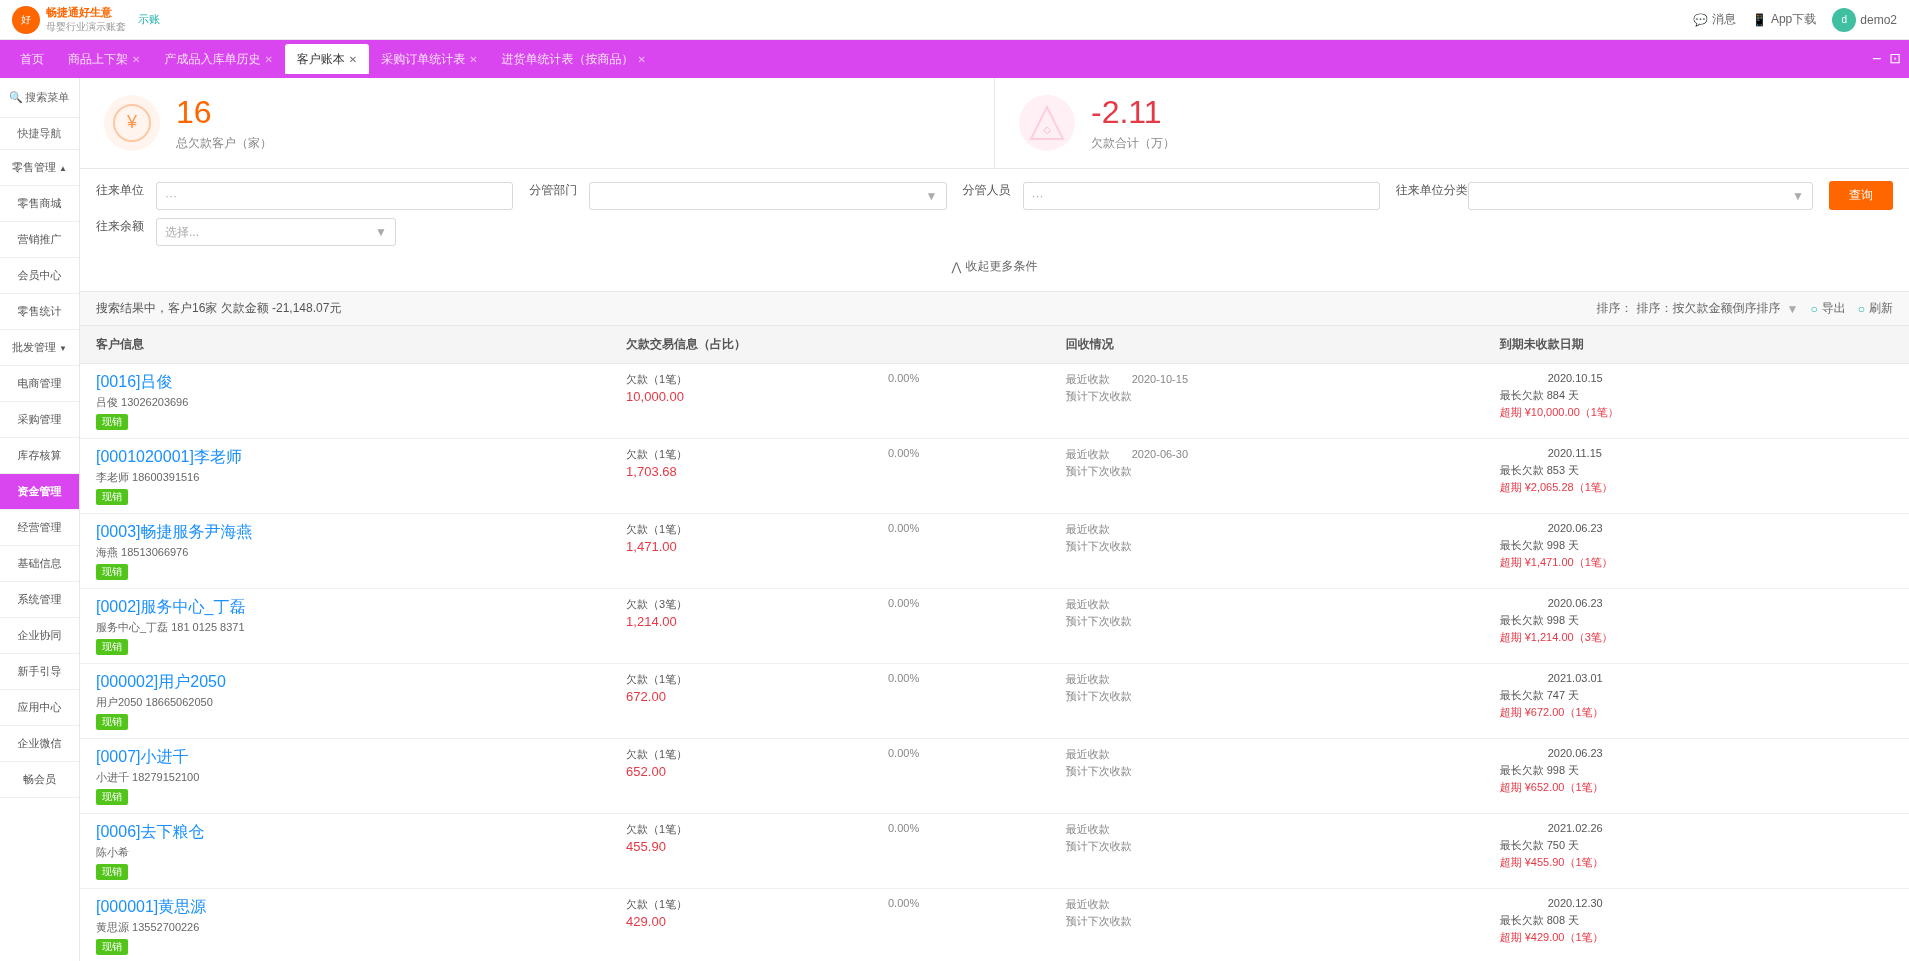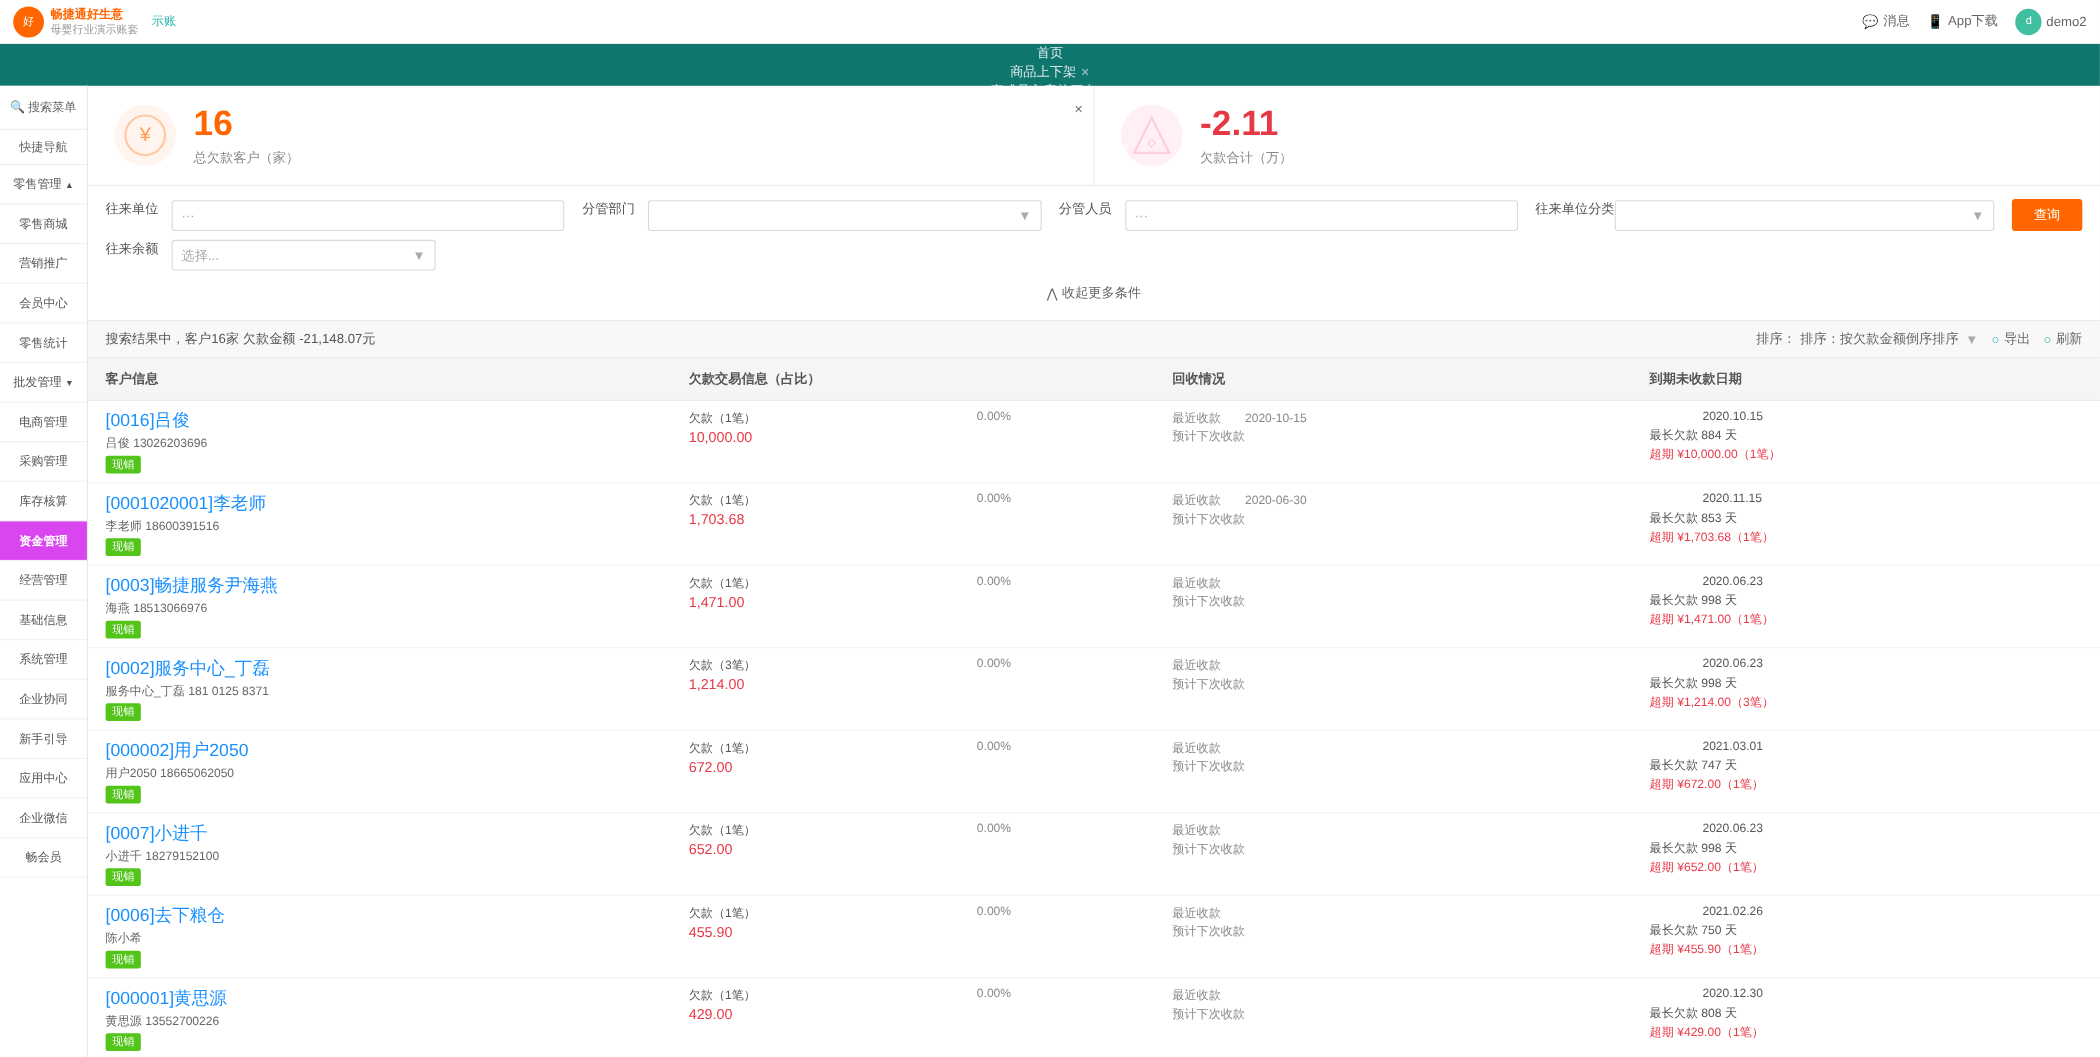--- a/index.html
+++ b/index.html
@@ -8,21 +8,21 @@
     
     .top-bar { display: flex; align-items: center; justify-content: space-between; background: #fff; height: 40px; padding: 0 12px; border-bottom: 1px solid #e8e8e8; }
     .top-bar-left { display: flex; align-items: center; gap: 8px; }
     .logo-area { display: flex; align-items: center; gap: 6px; }
     .logo-icon { width: 28px; height: 28px; background: #ff6600; border-radius: 50%; display: flex; align-items: center; justify-content: center; color: white; font-size: 10px; }
     .top-bar-right { display: flex; align-items: center; gap: 16px; font-size: 12px; color: #666; }
     .top-bar-right span { cursor: pointer; display: flex; align-items: center; gap: 4px; }
     .user-avatar { width: 24px; height: 24px; background: #40c0a0; border-radius: 50%; display: inline-flex; align-items: center; justify-content: center; color: white; font-size: 10px; }
 
     
-    .tab-bar { display: flex; align-items: center; background: #0f766e; height: 38px; padding: 0 8px; flex-direction: column; }
+    .tab-bar { display: flex; align-items: center; background: #d946ef; height: 38px; padding: 0 8px; }
     .tab { display: flex; align-items: center; padding: 0 12px; height: 30px; cursor: pointer; font-size: 12px; color: rgba(255,255,255,0.85); border-radius: 3px 3px 0 0; gap: 4px; white-space: nowrap; }
     .tab.active { background: #fff; color: #333; }
     .tab .close-btn { font-size: 10px; opacity: 0.7; }
     .tab-spacer { flex: 1; }
     .tab-actions { display: flex; gap: 8px; color: white; font-size: 14px; }
 
     
     .main-layout { display: flex; height: calc(961px - 40px - 38px); }
 
     
@@ -38,21 +38,21 @@
 
     
     .stats-row { display: flex; background: #fff; border-bottom: 1px solid #e8e8e8; }
     .stat-card { flex: 1; display: flex; align-items: center; padding: 16px 24px; gap: 16px; border-right: 1px solid #e8e8e8; }
     .stat-card:last-child { border-right: none; }
     .stat-icon { width: 56px; height: 56px; border-radius: 50%; display: flex; align-items: center; justify-content: center; }
     .stat-icon.orange { background: #fff5ee; }
     .stat-icon.pink { background: #fff0f5; }
     .stat-icon.blue { background: #f0f8ff; }
     .stat-info { display: flex; flex-direction: column; gap: 4px; }
-    .stat-number { font-size: 32px; font-weight: bold; }
+    .stat-number { font-size: 32px; font-weight: normal; }
     .stat-number.red { color: #e63946; }
     .stat-number.orange-num { color: #ff6600; }
     .stat-number.dark { color: #222; }
     .stat-label { font-size: 12px; color: #888; }
     .view-btn { font-size: 11px; color: #666; cursor: pointer; display: flex; align-items: center; gap: 2px; }
 
     
     .filter-area { background: #fff; padding: 12px 16px; border-bottom: 1px solid #e8e8e8; }
     .filter-row { display: flex; align-items: center; gap: 16px; margin-bottom: 8px; }
     .filter-item { display: flex; gap: 0; flex: 1; }
@@ -377,21 +377,21 @@
     <td>
       <div class="debt-percent">0.00%</div>
     </td>
     <td>
       <div class="latest-payment">最近收款　　2020-06-30</div>
       <div class="next-payment">预计下次收款</div>
     </td>
     <td>
       <div class="overdue-date">2020.11.15</div>
       <div class="overdue-days">最长欠款 853 天</div>
-      <div class="overdue-amount">超期 ¥1,703.68（1笔）</div>
+      <div class="overdue-amount">超期 ¥2,065.28（1笔）</div>
     </td>
   </tr>
             <tr>
     <td>
       <div class="customer-name">[0003]畅捷服务尹海燕</div>
       <div class="customer-phone">海燕  18513066976</div>
       <span class="tag green">现销</span>
     </td>
     <td>
       <div class="debt-count">欠款（1笔）</div>

